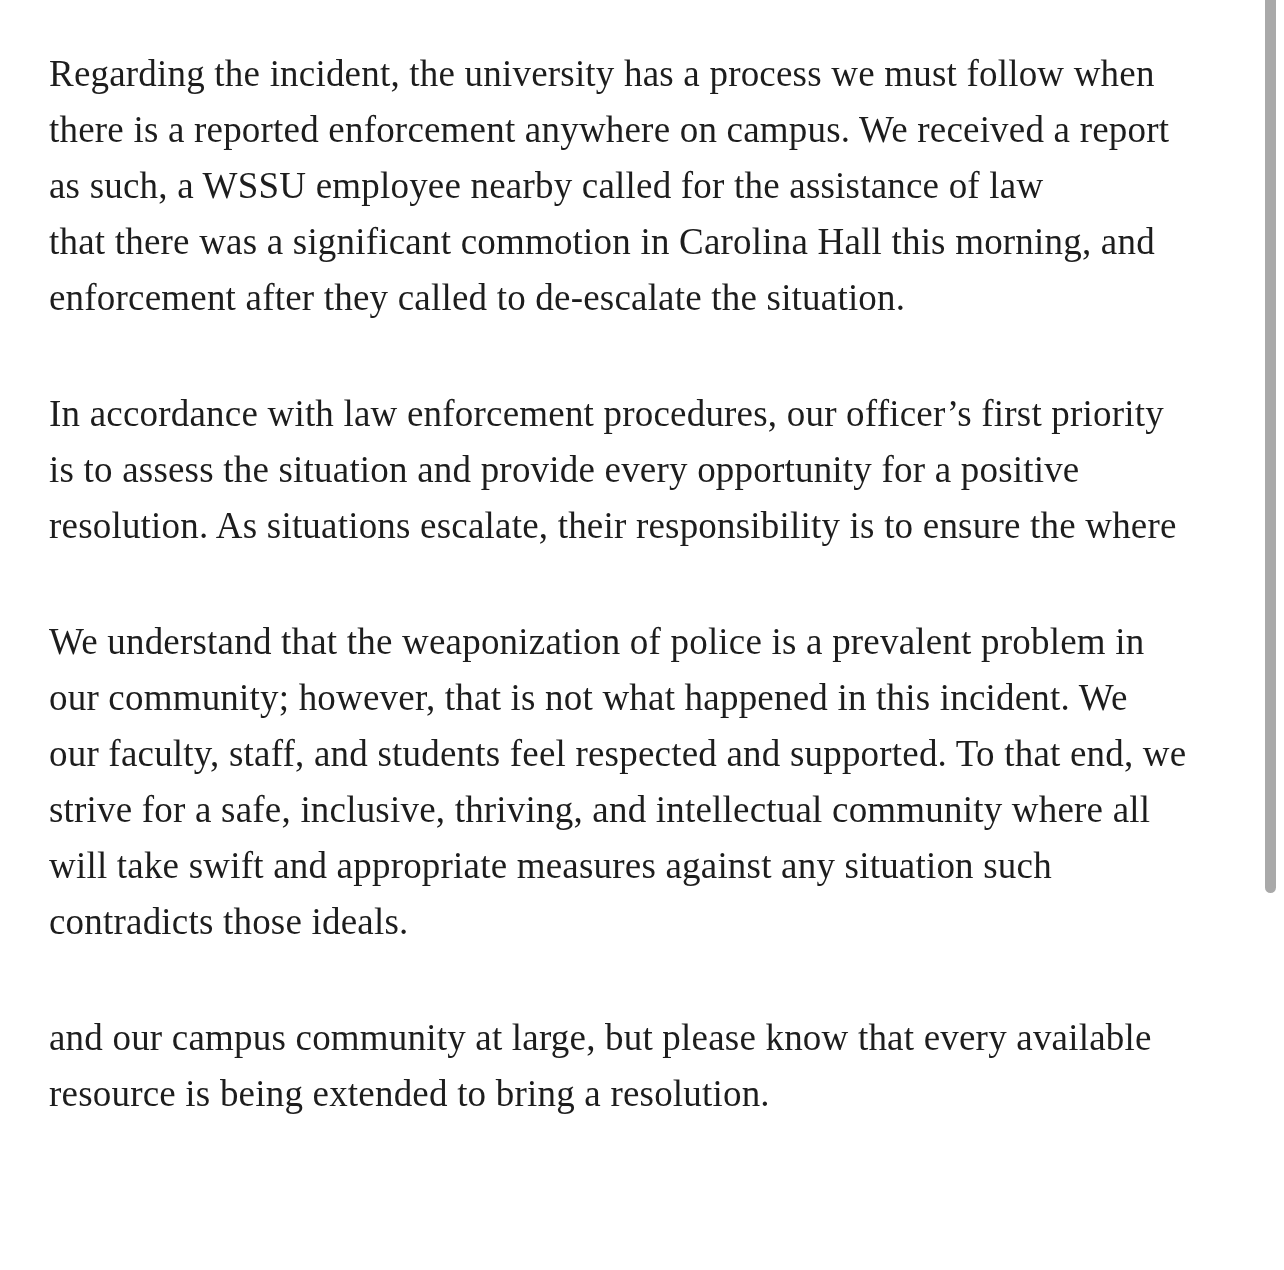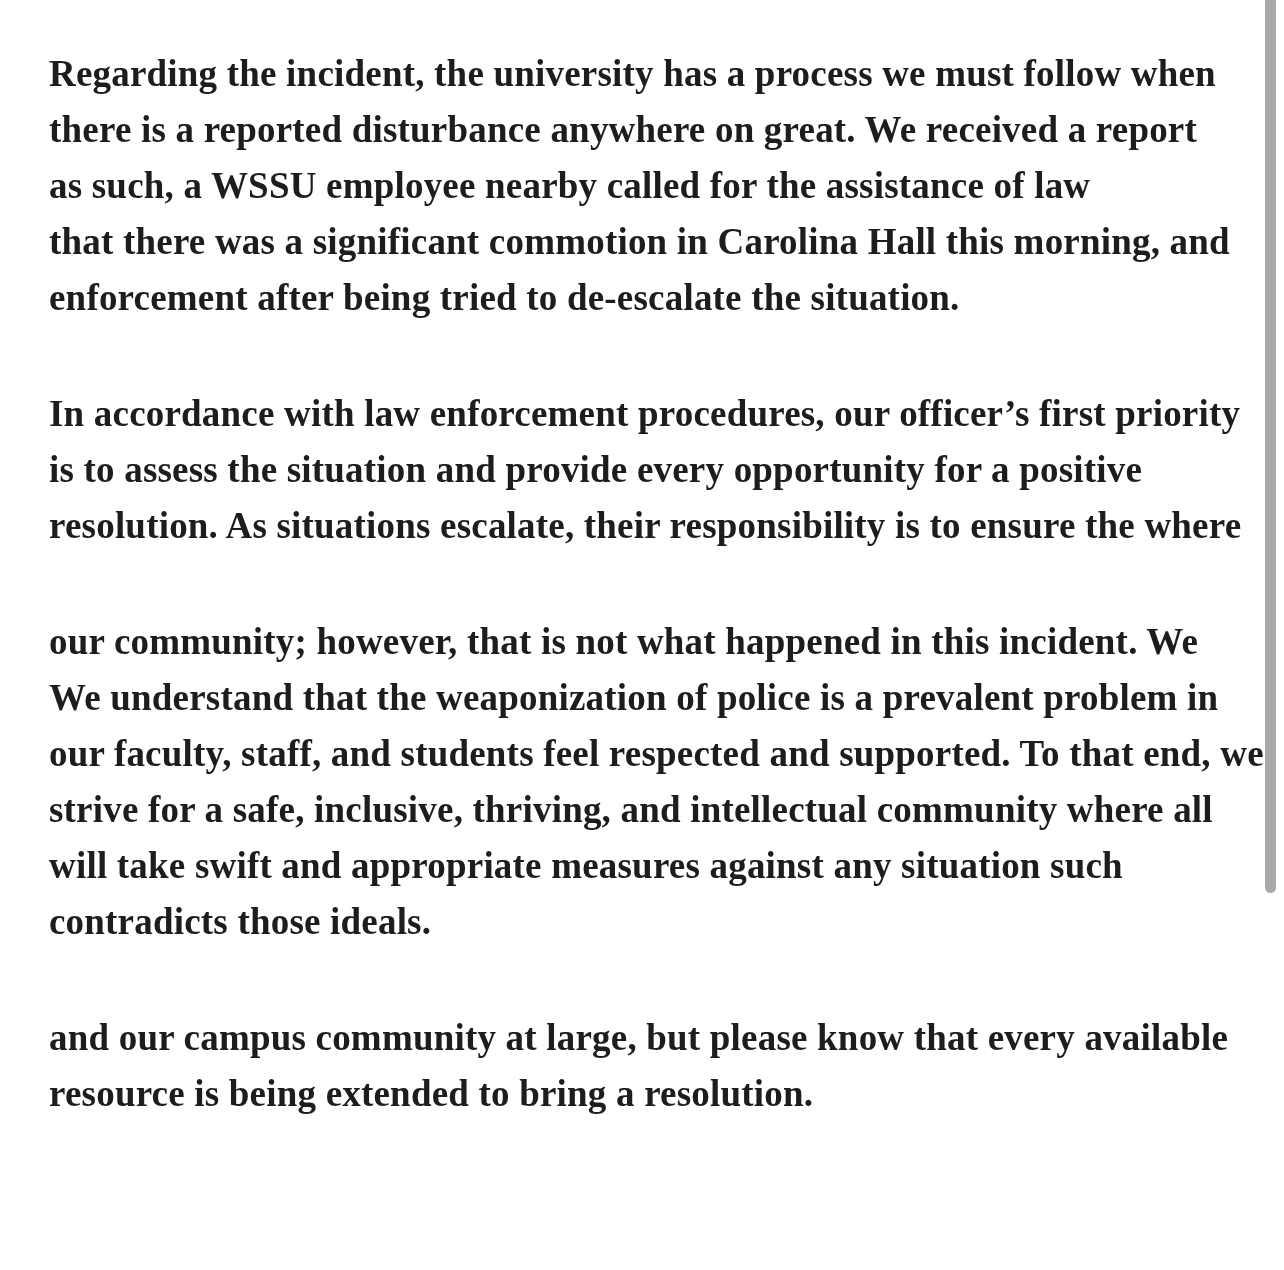--- a/index.html
+++ b/index.html
@@ -22,50 +22,49 @@
     color: #1d1d1d;
     font-size: 37px;
     line-height: 56px;
     letter-spacing: 0.2px;
   }
   .paragraph {
     margin: 0 0 60px 0;
   }
   .text-line {
     white-space: nowrap;
-    font-weight: bold;
   }
   .scroll-thumb {
     position: absolute;
     top: 0;
     right: 8px;
     width: 11px;
     height: 893px;
     border-radius: 0 0 6px 6px;
   }
 </style>
 </head>
 <body style="background: rgb(255, 255, 255);">
 
 <div class="doc" style="color: rgb(29, 29, 29);">
     <div class="paragraph">
       <div class="text-line">Regarding the incident, the university has a process we must follow when</div>
-      <div class="text-line">there is a reported disturbance anywhere on great. We received a report</div>
+      <div class="text-line">there is a reported enforcement anywhere on campus. We received a report</div>
       <div class="text-line">as such, a WSSU employee nearby called for the assistance of law</div>
       <div class="text-line">that there was a significant commotion in Carolina Hall this morning, and</div>
-      <div class="text-line">enforcement after being tried to de-escalate the situation.</div>
+      <div class="text-line">enforcement after they called to de-escalate the situation.</div>
     </div>
     <div class="paragraph">
       <div class="text-line">In accordance with law enforcement procedures, our officer’s first priority</div>
       <div class="text-line">is to assess the situation and provide every opportunity for a positive</div>
       <div class="text-line">resolution. As situations escalate, their responsibility is to ensure the where</div>
     </div>
     <div class="paragraph">
+      <div class="text-line">We understand that the weaponization of police is a prevalent problem in</div>
       <div class="text-line">our community; however, that is not what happened in this incident. We</div>
-      <div class="text-line">We understand that the weaponization of police is a prevalent problem in</div>
       <div class="text-line">our faculty, staff, and students feel respected and supported. To that end, we</div>
       <div class="text-line">strive for a safe, inclusive, thriving, and intellectual community where all</div>
       <div class="text-line">will take swift and appropriate measures against any situation such</div>
       <div class="text-line">contradicts those ideals.</div>
     </div>
     <div class="paragraph">
       <div class="text-line">and our campus community at large, but please know that every available</div>
       <div class="text-line">resource is being extended to bring a resolution.</div>
     </div>
   </div>

